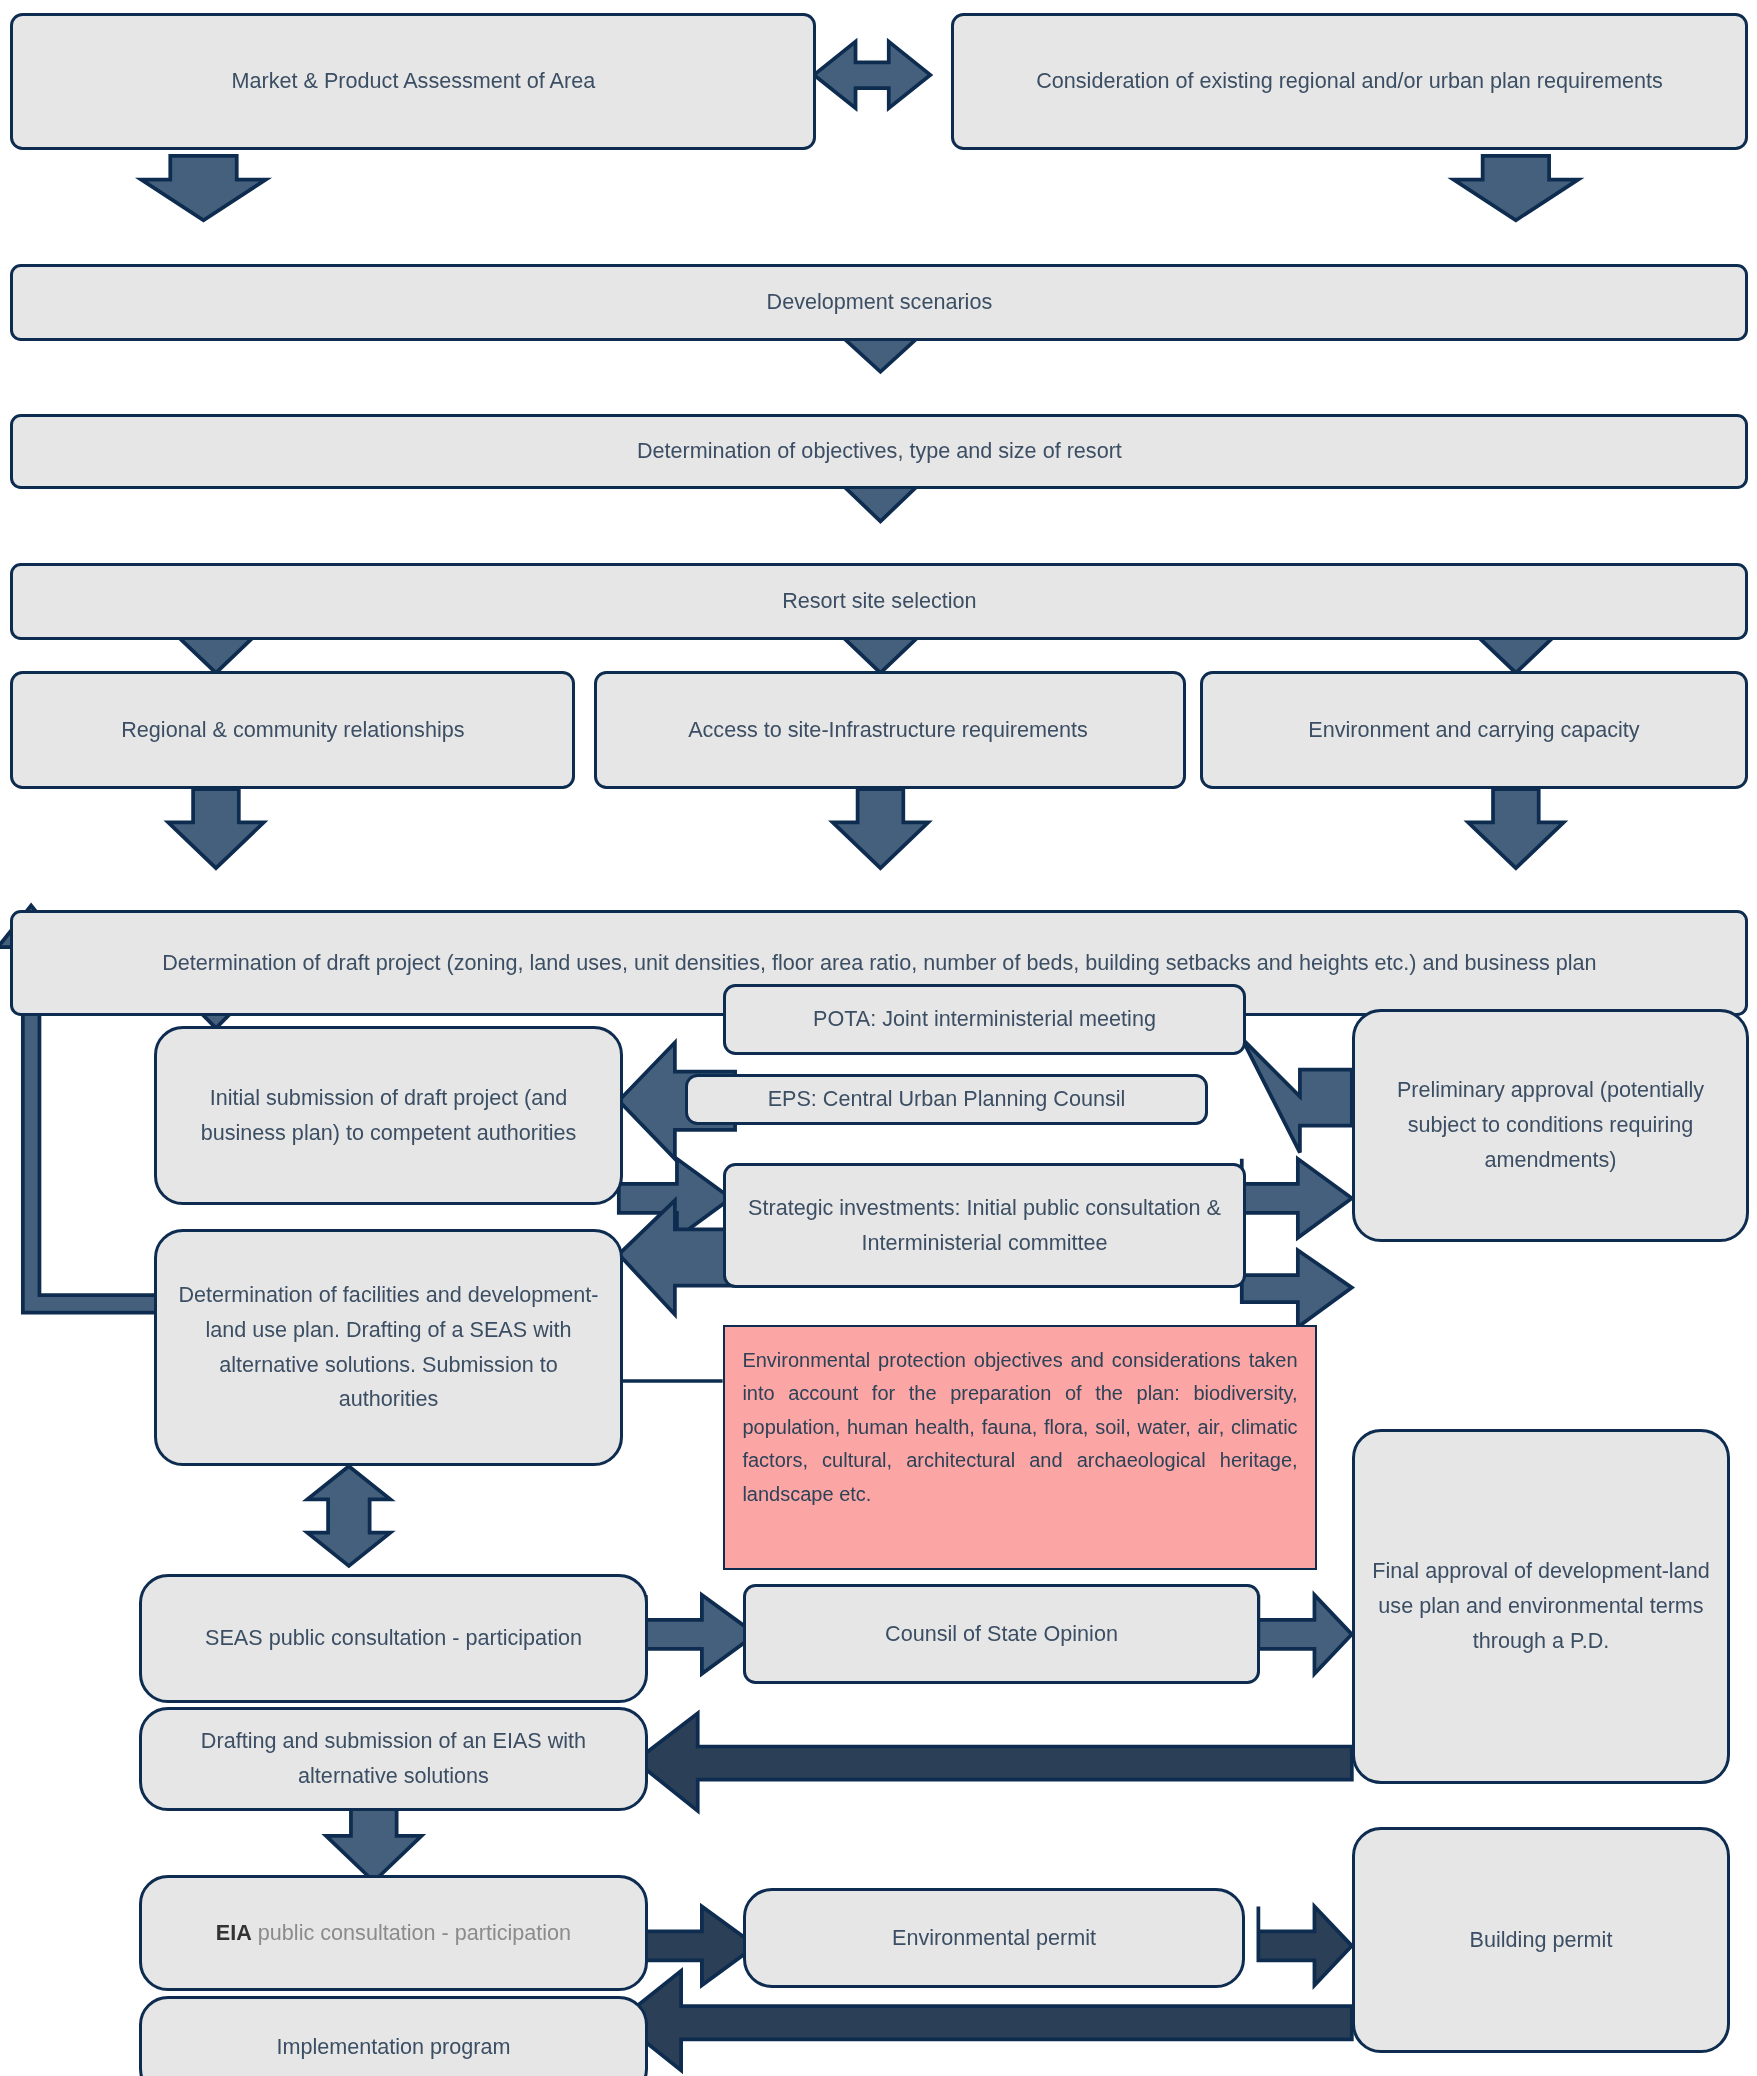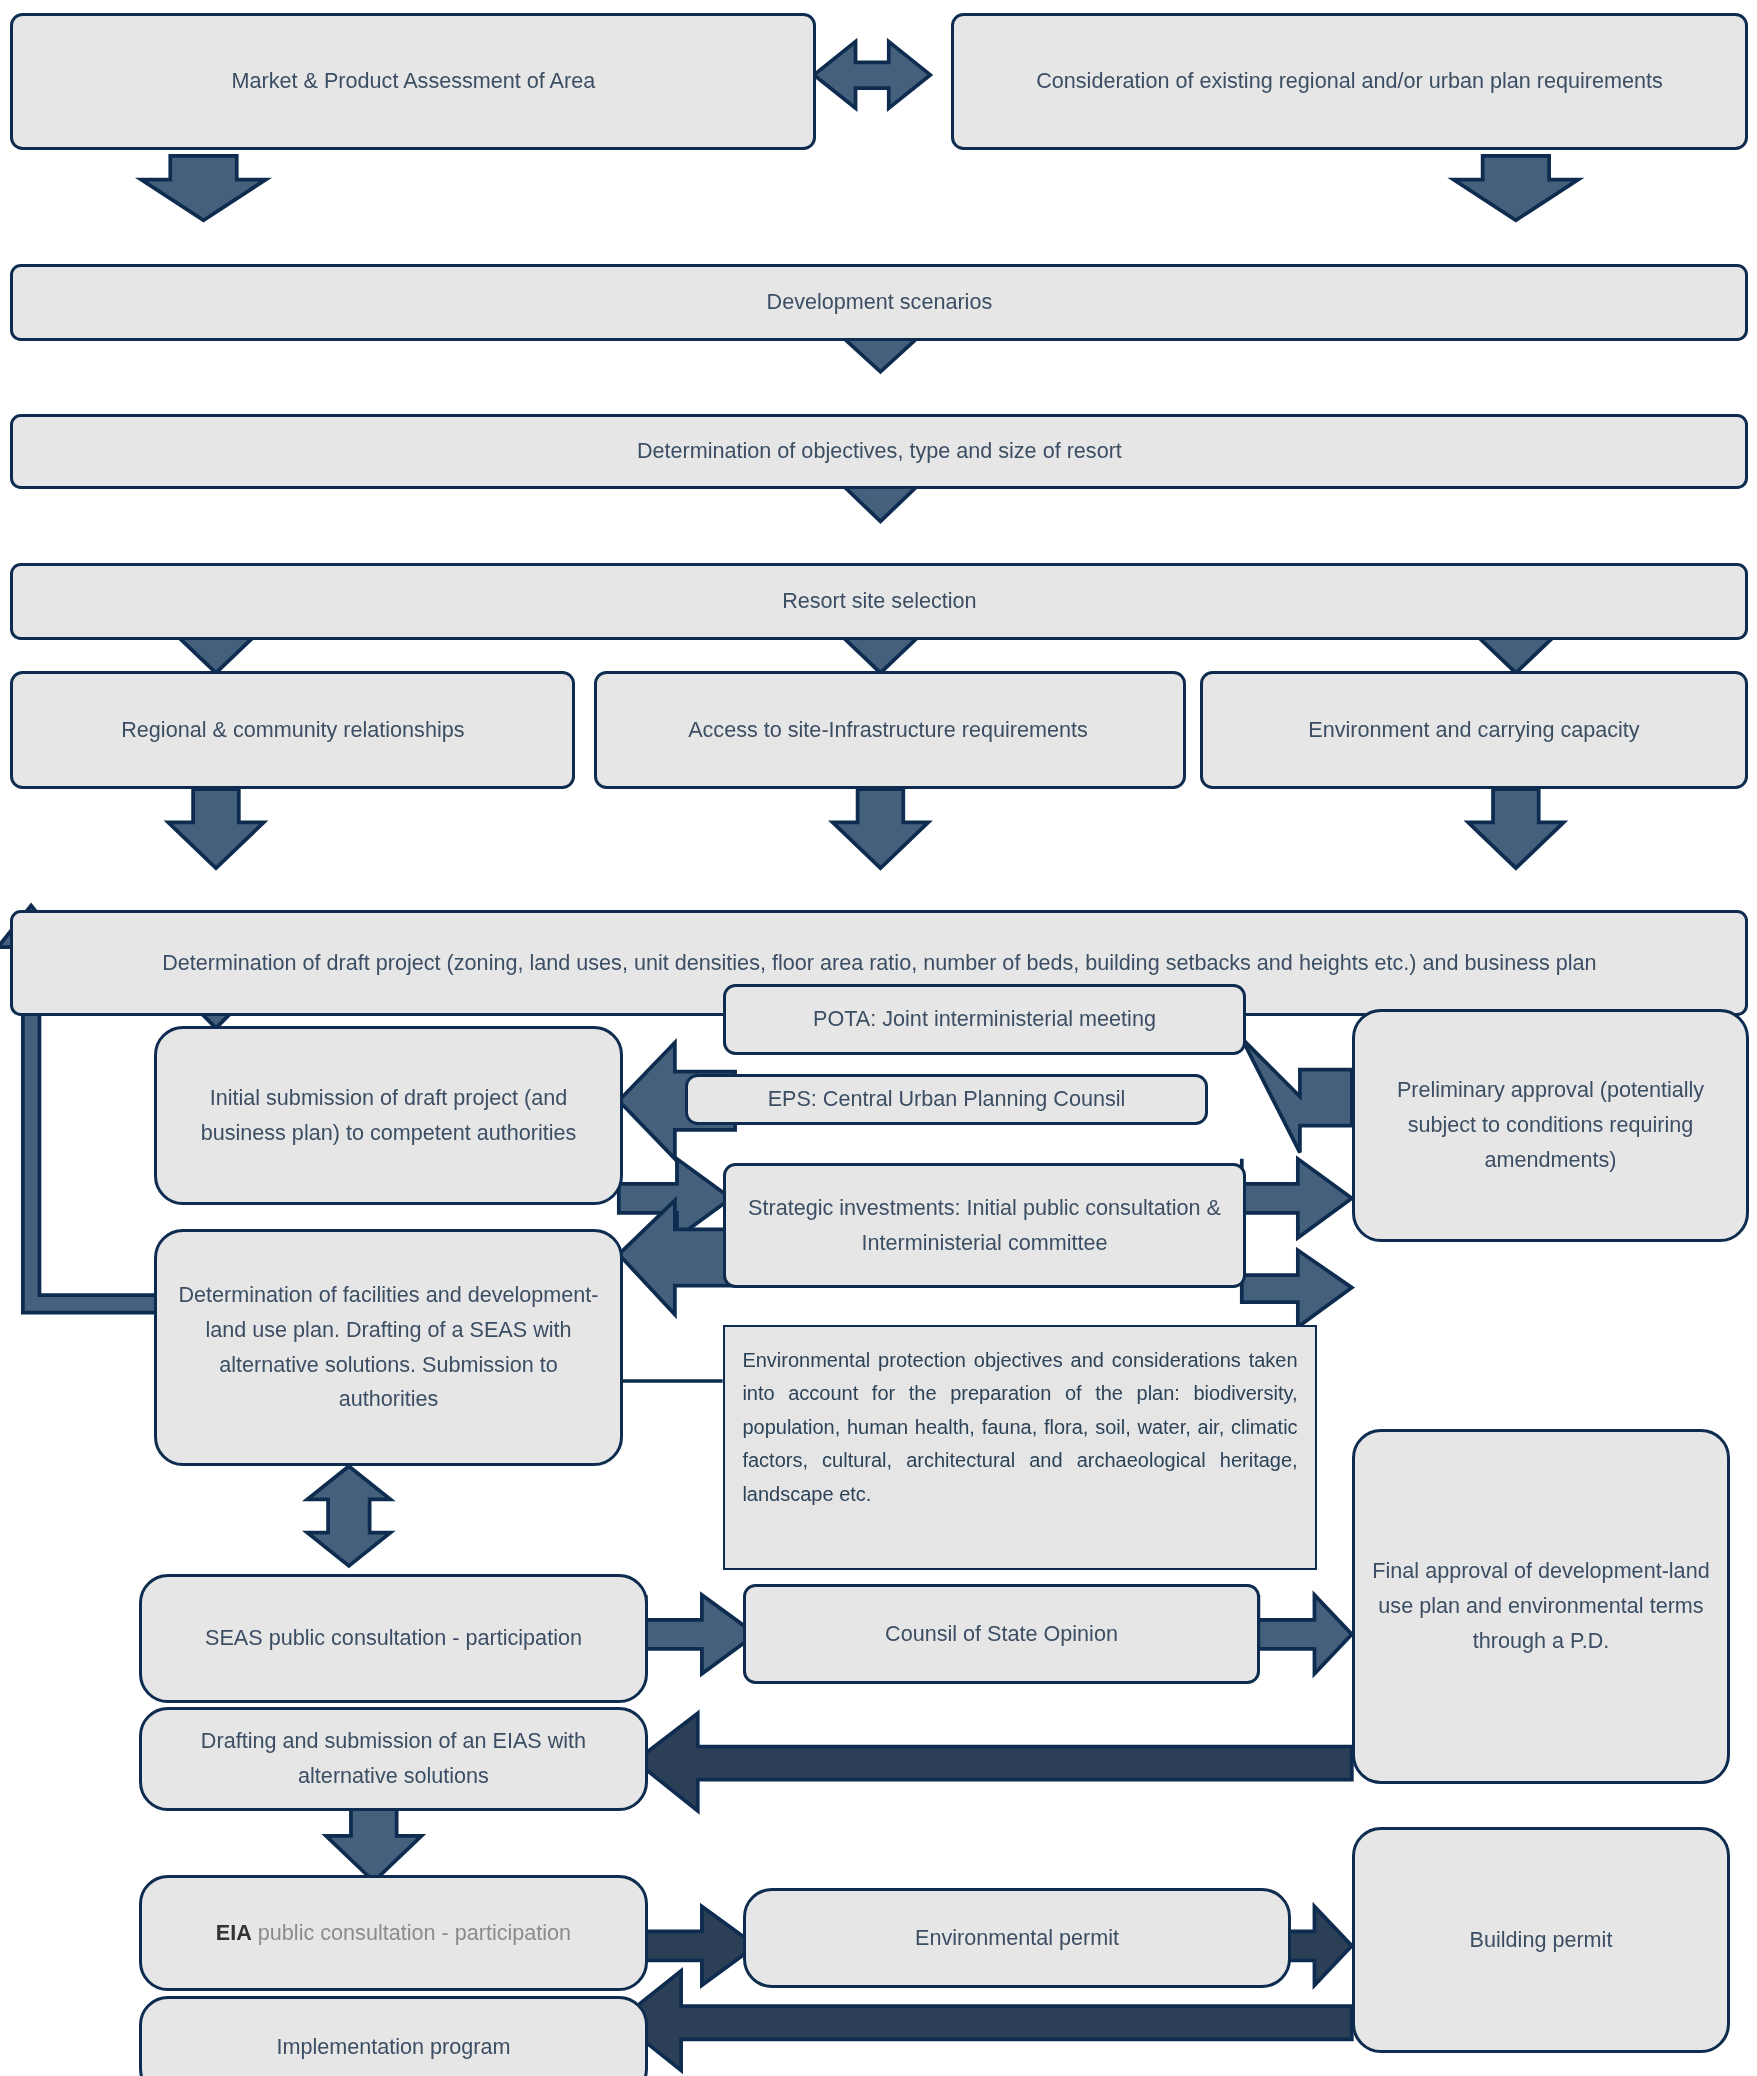--- a/index.html
+++ b/index.html
@@ -34,21 +34,21 @@
   .node .txt{display:block;width:100%;}
   .node.wide{border-radius:10.8px;margin-top:44px;}
   .node.soft{border-radius:29px;}
   .node.dim{color:#8b8b8b;}
   .node .strong{color:#333333;font-weight:bold;}
 
   
   .note{
     position:absolute;
     box-sizing:border-box;
-    background:#e5e5e5;
+    background:#fca5a5;
     border:2.9px solid #0d2c4f;
     border-radius:0;
     color:#2b4257;
     font-size:20px;
     line-height:1.68;
     text-align:justify;
     text-justify:inter-word;
     padding:16.6px 17.4px;
     font-family:"Liberation Sans", sans-serif;
     z-index:6;
@@ -216,21 +216,21 @@
   </div>
 
   <div class="node soft" style="left:139px; top:1707px; width:509px; height:104px;">
     <span class="txt">Drafting and submission of an EIAS with alternative solutions</span>
   </div>
 
   <div class="node soft dim" style="left:139px; top:1875px; width:509px; height:116px;">
     <span class="txt"><span class="strong">EIA</span><span> public consultation - participation</span></span>
   </div>
 
-  <div class="node soft" style="left:743px;top:1888px; width:548px; height:100px;">
+  <div class="node soft" style="left:743px;top:1888px; width:502px; height:100px;">
     <span class="txt">Environmental permit</span>
   </div>
 
   <div class="node soft" style="left:1352px;top:1827px; width:378px;  height:226px;">
     <span class="txt">Building permit</span>
   </div>
 
   <div class="node soft" style="left:139px; top:1996px; width:509px; height:102px;">
     <span class="txt">Implementation program</span>
   </div>

